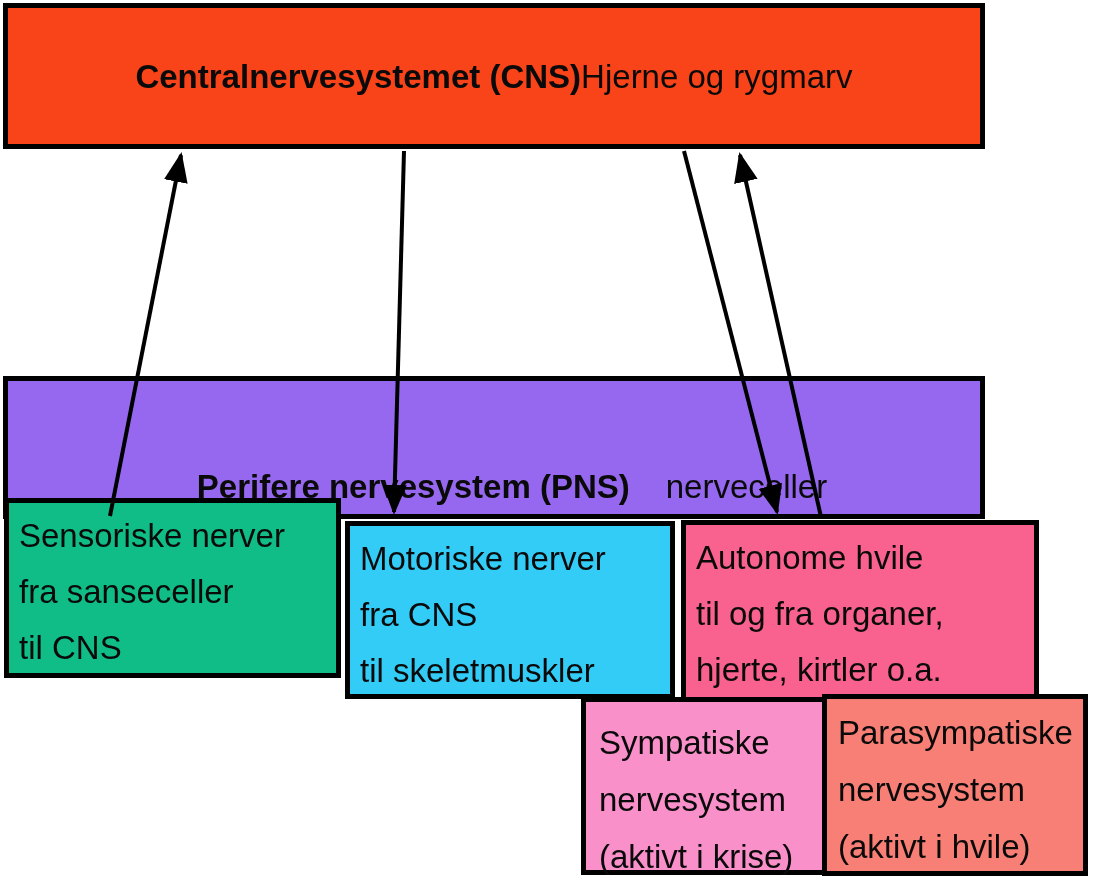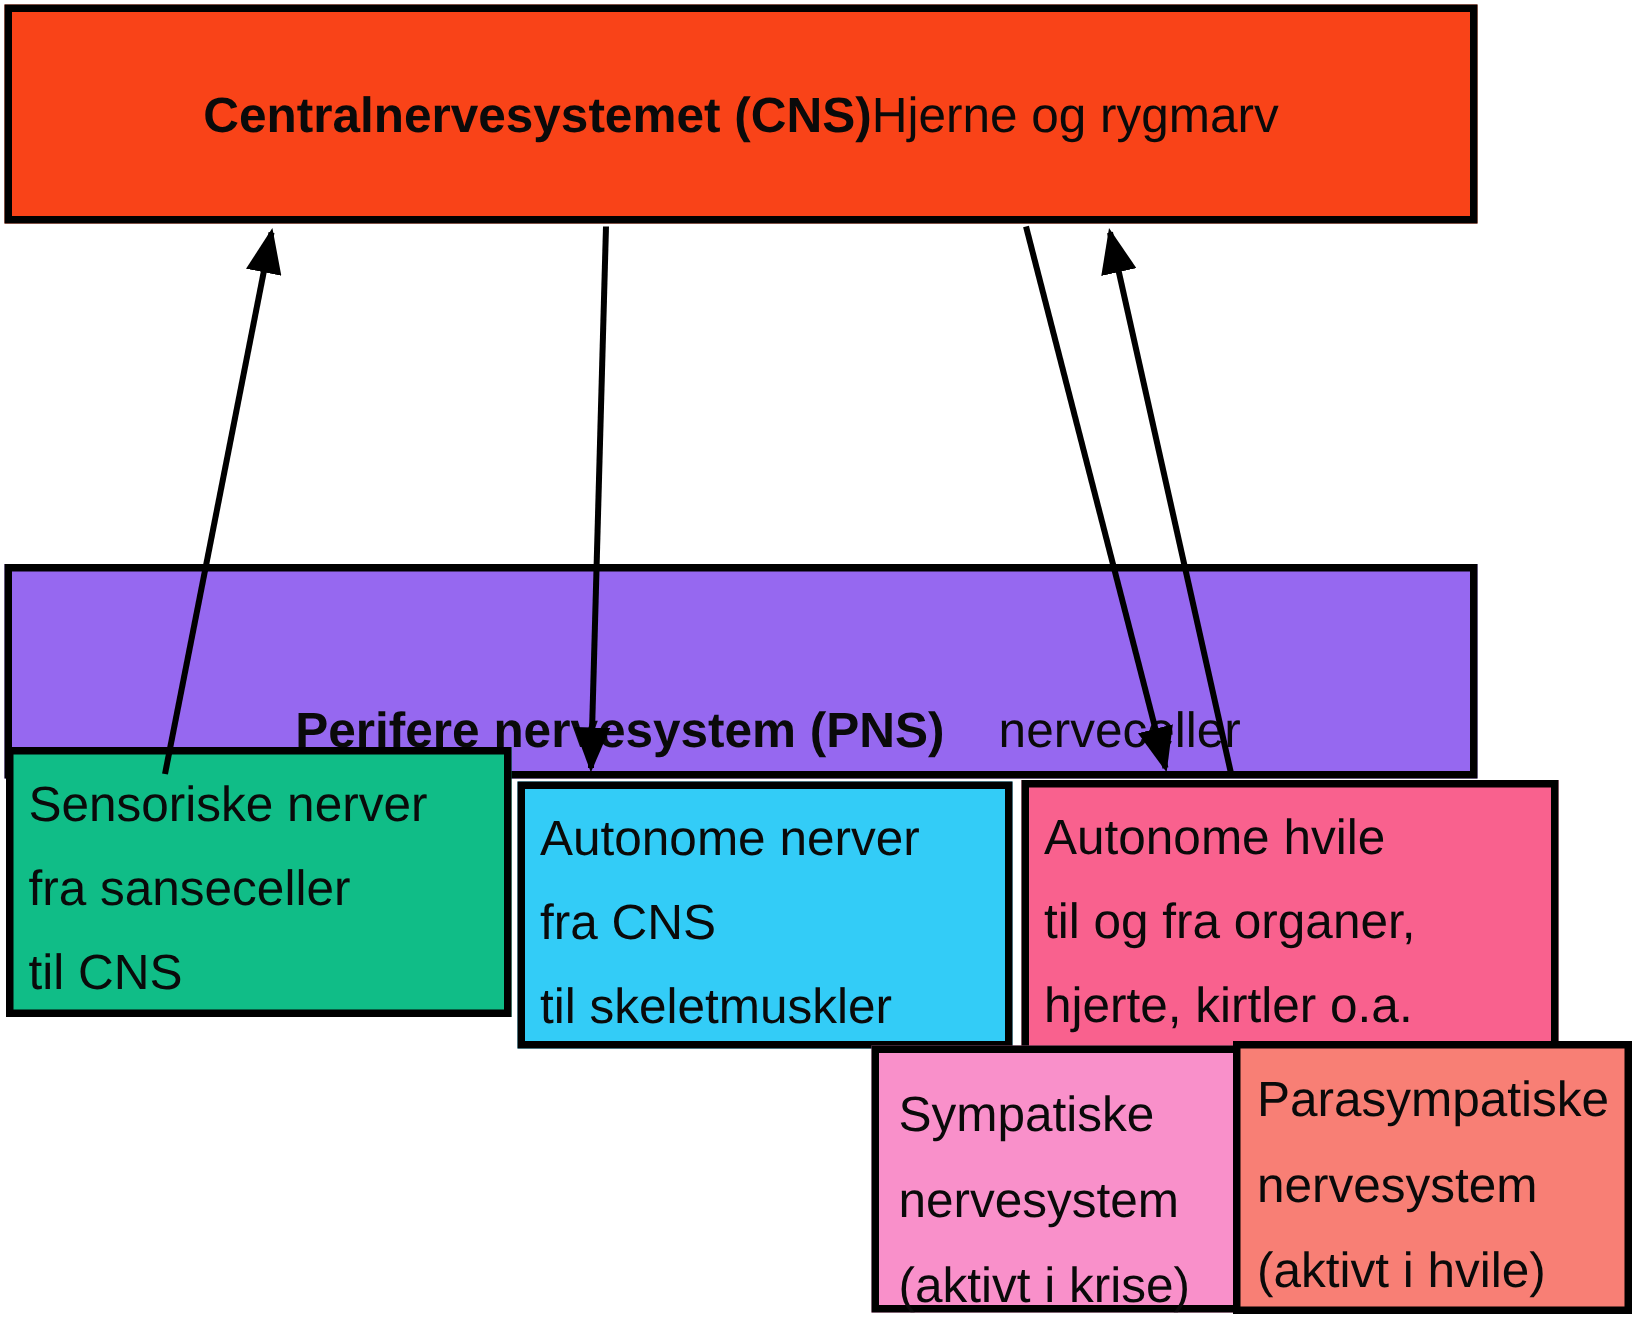--- a/index.html
+++ b/index.html
@@ -80,21 +80,21 @@
     <div class="sub">nerveceller</div>
   </div>
 
   <div class="dbox leaf" id="sensory-box" style="background-color: rgb(16, 189, 135);">
     <div>Sensoriske nerver</div>
     <div>fra sanseceller</div>
     <div>til CNS</div>
   </div>
 
   <div class="dbox leaf" id="motor-box" style="background-color: rgb(51, 204, 247);">
-    <div>Autonome nerver</div>
+    <div>Motoriske nerver</div>
     <div>fra CNS</div>
     <div>til skeletmuskler</div>
   </div>
 
   <div class="dbox leaf" id="autonomic-box" style="background-color: rgb(249, 97, 142);">
     <div>Autonome hvile</div>
     <div>til og fra organer,</div>
     <div>hjerte, kirtler o.a.</div>
   </div>
 

